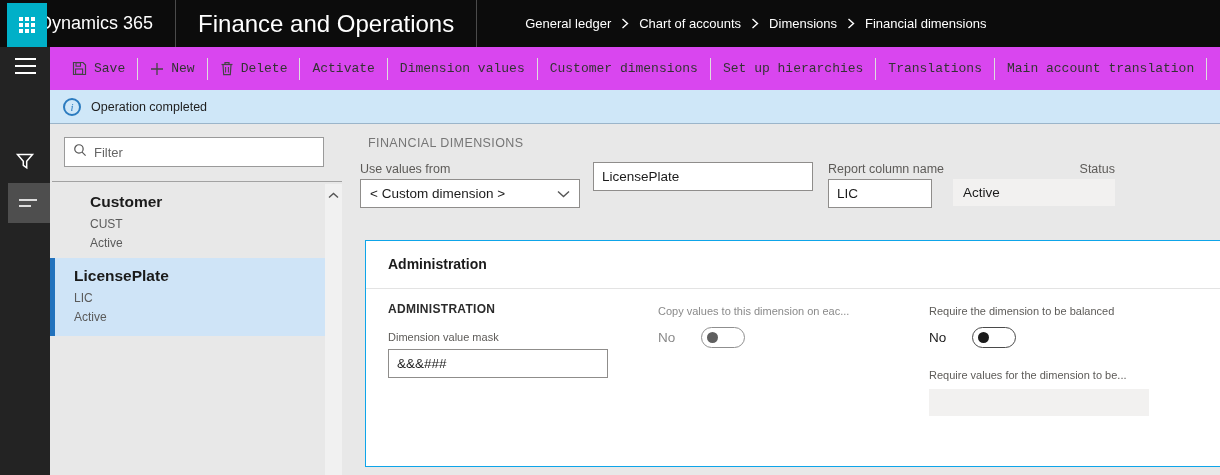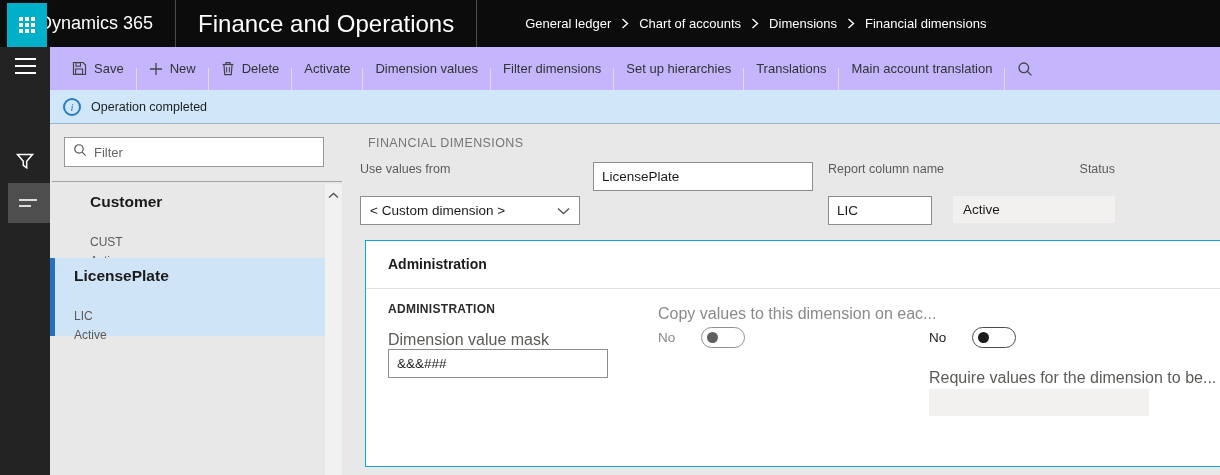--- a/index.html
+++ b/index.html
@@ -23,64 +23,64 @@
   .sidebar { position:absolute; left:0; top:47px; width:50px; height:428px; background:#232323; }
   .hamburger { position:absolute; left:15px; top:11px; width:21px; height:16px; cursor:pointer; }
   .hamburger i { position:absolute; left:0; width:100%; height:2px; background:#fff; }
   .hamburger i:nth-child(1){top:0;} .hamburger i:nth-child(2){top:7px;} .hamburger i:nth-child(3){top:14px;}
   .rail-funnel { position:absolute; left:15px; top:105px; cursor:pointer; }
   .rail-selected { position:absolute; left:8px; top:136px; width:42px; height:40px; background:#4e4e4e; display:flex; flex-direction:column; justify-content:center; gap:4px; padding-left:11px; cursor:pointer; }
   .rail-selected i { display:block; height:2px; background:#dcdcdc; }
   .rail-selected i:nth-child(1){ width:18px; } .rail-selected i:nth-child(2){ width:12px; }
 
   
-  .actionbar { position:absolute; left:50px; top:47px; right:0; height:43px; background:#c4b5fd; display:flex; align-items:flex-end; padding-left:10px; }
+  .actionbar { position:absolute; left:50px; top:47px; right:0; height:43px; background:#d946ef; display:flex; align-items:center; padding-left:10px;font-family:Liberation Mono, monospace; }
   .act-btn { display:flex; align-items:center; gap:7px; font-size:13px; color:#333; padding:0 12px; height:100%; cursor:pointer; white-space:nowrap; }
   .act-sep { width:1px; height:22px; background:#dedede; flex:none; }
   .act-btn svg { display:block; }
 
   
   .messagebar { position:absolute; left:50px; top:90px; right:0; height:34px; background:#cfe7f8; border-bottom:1px solid #9bb5ca; display:flex; align-items:center; padding-left:13px; gap:10px; }
   .info-icon { width:18px; height:18px; border:2px solid #2b7bbf; border-radius:50%; color:#2b7bbf; font-size:11px; line-height:14px; text-align:center; font-style:italic; font-family:"Liberation Serif", serif; flex:none; }
   .msg-text { font-size:12.5px; color:#1f1f1f; }
 
   
   .leftpanel { position:absolute; left:50px; top:124px; width:292px; bottom:0; }
   .filterbox { position:absolute; left:14px; top:13px; right:18px; height:30px; background:#fff; border:1px solid #9a9a9a; display:flex; align-items:center; padding:0 8px; gap:7px; }
   .filterbox svg { flex:none; }
   .filter-input { border:none; outline:none; flex:1; font-size:13px; color:#333; background:transparent; font-family:inherit; }
   .filter-input::placeholder { color:#666; }
   .panel-divider { position:absolute; left:2px; right:0; top:57px; height:1px; background:#a2a2a2; }
   .dim-item { position:absolute; left:0; right:17px; padding:9px 0 0 40px; cursor:pointer; }
   .dim-item.selected { background:#cfe4f7; border-left:5px solid #2272bd; padding-left:19px; }
   .dim-name { font-size:15.5px; font-weight:bold; color:#1b1b1b; }
-  .dim-code { font-size:12px; color:#5a5a5a; margin-top:24px; }
+  .dim-code { font-size:12px; color:#5a5a5a; margin-top:6px; }
   .dim-status { font-size:12px; color:#5a5a5a; margin-top:5px; }
   .scrolltrack { position:absolute; right:0; top:60px; bottom:0; width:17px; background:#f1f1f1; cursor:pointer; }
   .scroll-up { display:flex; justify-content:center; padding-top:8px; cursor:pointer; }
 
   
   .main { position:absolute; left:342px; top:124px; right:0; bottom:0; }
   .section-title { position:absolute; left:26px; top:12px; font-size:12.5px; color:#767676; letter-spacing:.4px; }
   .fld { position:absolute; }
-  .fld-label { display:block; font-size:12.5px; color:#5d5b58; margin-bottom:20px; white-space:nowrap; }
+  .fld-label { display:block; font-size:12.5px; color:#5d5b58; margin-bottom:3px; white-space:nowrap; }
   #fld-usefrom { left:18px;  top:38px; width:220px; }
   #fld-dimname { left:251px; top:38px; width:220px; }
   #fld-report  { left:486px; top:38px; width:104px; }
   #fld-status  { left:611px; top:38px; width:162px;text-align:right; }
   .textbox { width:100%; height:29px; border:1px solid #8f8d8b; background:#fff; font-size:13.5px; padding:0 8px; color:#1b1b1b; font-family:inherit; }
   .combo { width:100%; height:29px; border:1px solid #8f8d8b; background:#fff; display:flex; align-items:center; justify-content:space-between; padding:0 9px; font-size:13.5px; color:#1b1b1b; cursor:pointer; }
   .readonly { width:100%; height:27px; background:#f2f1f0; display:flex; align-items:center; padding:0 10px; font-size:13.5px; color:#1b1b1b; margin-top:2px; }
 
   
   .card { position:absolute; left:23px; top:116px; right:-1px; height:227px; background:#ffffff; border:1px solid #0ea5e9; }
   .card-title { position:absolute; left:22px; top:15px; font-size:14px; font-weight:bold; color:#1b1b1b; cursor:pointer; }
   .card-divider { position:absolute; left:0; right:0; top:47px; height:1px; background:#e3e3e3; }
   .group-title { position:absolute; left:22px; top:61px; font-size:12px; font-weight:bold; color:#2b2b2b; letter-spacing:.3px; }
-  .card-label { position:absolute; font-size:16px; color:#5d5b58; white-space:nowrap; }
+  .card-label { position:absolute; font-size:11px; color:#5d5b58; white-space:nowrap; }
   .card-label.dim { color:#8a8a8a; }
   #mask-label { left:22px; top:90px; }
   #mask-wrap { position:absolute; left:22px; top:108px; width:220px; }
   #copy-label { left:292px; top:64px; }
   #balanced-label { left:563px; top:64px; }
   #reqval-label { left:563px; top:128px; }
   .toggle-row { position:absolute; display:flex; align-items:center; gap:26px; }
   #copy-row { left:292px; top:86px; }
   #balanced-row { left:563px; top:86px; }
   .toggle-state { font-size:13.5px; color:#1b1b1b; }
@@ -189,21 +189,21 @@
     <div class="act-sep"></div>
     <div class="act-btn">
         <span>Activate</span>
       </div>
     <div class="act-sep"></div>
     <div class="act-btn">
         <span>Dimension values</span>
       </div>
     <div class="act-sep"></div>
     <div class="act-btn">
-        <span>Filter dimensions</span>
+        <span>Customer dimensions</span>
       </div>
     <div class="act-sep"></div>
     <div class="act-btn">
         <span>Set up hierarchies</span>
       </div>
     <div class="act-sep"></div>
     <div class="act-btn">
         <span>Translations</span>
       </div>
     <div class="act-sep"></div>
@@ -295,20 +295,21 @@
       </div>
 
       <div class="card-label dim" id="copy-label">Copy values to this dimension on eac...</div>
       <div class="toggle-row" id="copy-row">
         <span class="toggle-state dim">No</span>
         <span class="toggle disabled">
             <span class="knob"></span>
           </span>
       </div>
 
+      <div class="card-label" id="balanced-label">Require the dimension to be balanced</div>
       <div class="toggle-row" id="balanced-row">
         <span class="toggle-state">No</span>
         <span class="toggle">
             <span class="knob"></span>
           </span>
       </div>
 
       <div class="card-label" id="reqval-label">Require values for the dimension to be...</div>
       <div class="readonly" id="reqval-field"></div>
     </div>

